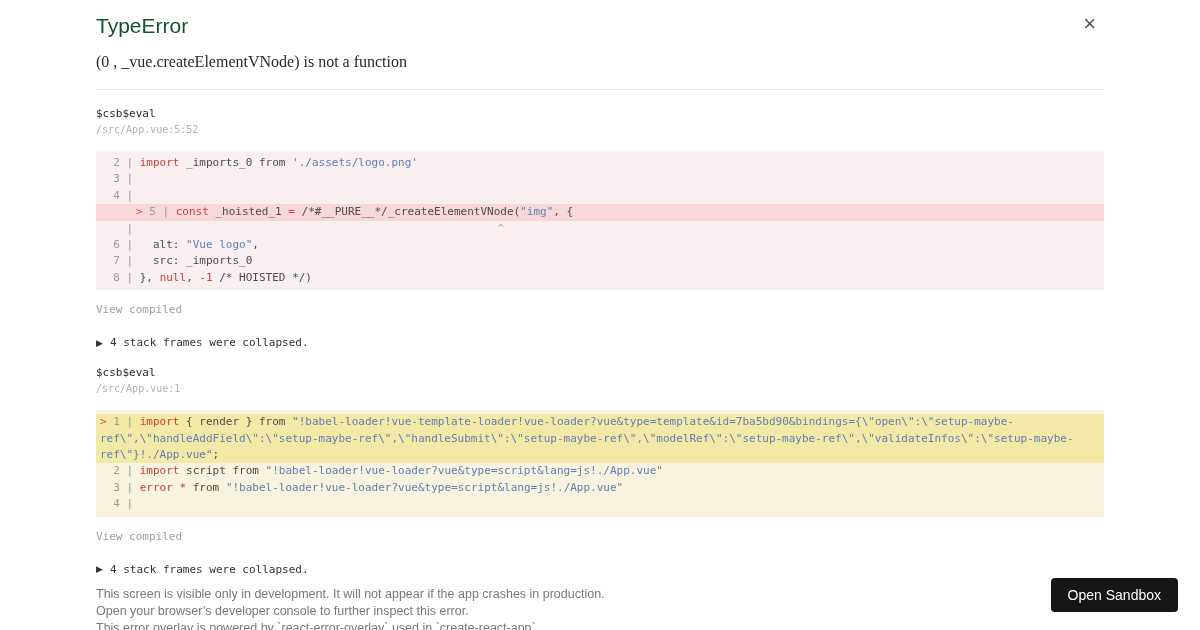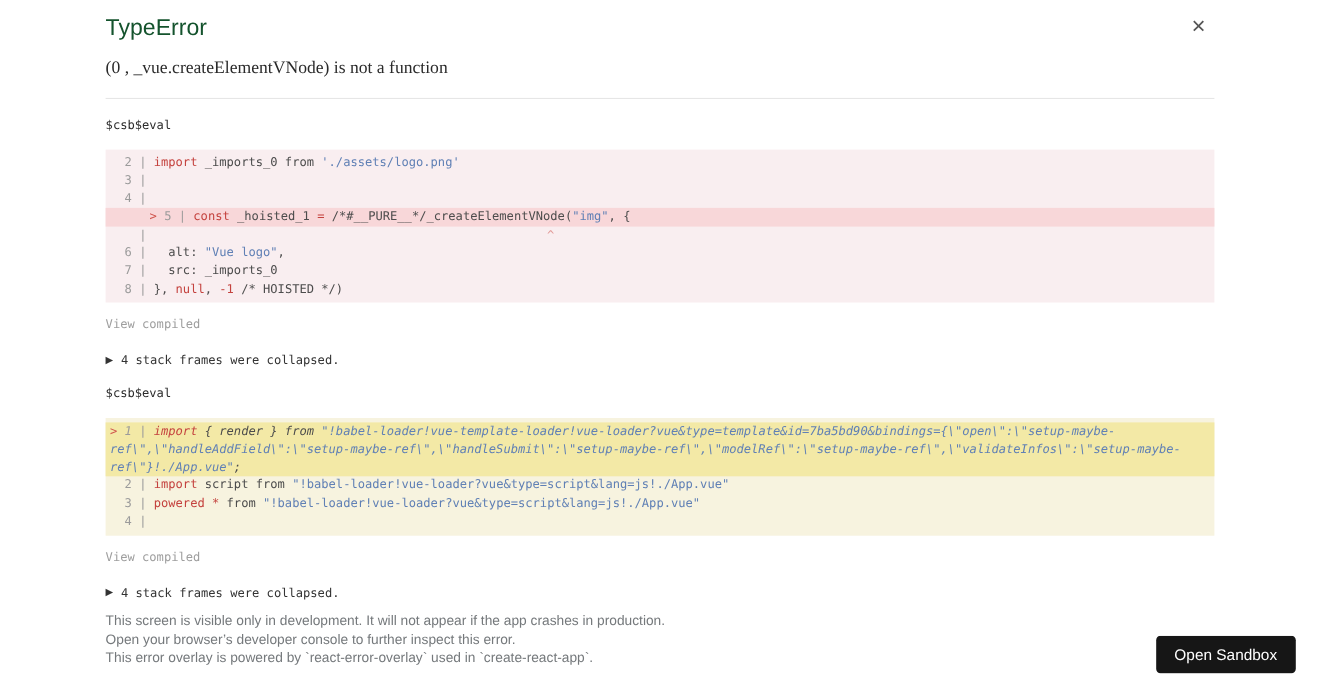--- a/index.html
+++ b/index.html
@@ -9,21 +9,21 @@
   .message{font-family:Liberation Serif, serif;font-size:16px;color:#2a2a2a;margin-top:15px;white-space:pre;}
   .divider{border:none;border-top:1px solid #e6e6e6;margin:18px 0 0 0;}
   .close-btn{position:absolute;top:13px;right:8px;font-size:22px;line-height:1;color:#565656;font-weight:300;cursor:pointer;}
   .fn{font-family:"DejaVu Sans Mono",monospace;font-size:11px;color:#2b2b2b;margin-top:17px;}
   .loc{font-family:"DejaVu Sans Mono",monospace;font-size:10px;color:#b3b1b1;margin-top:4px;}
   .codeblock{margin-top:16px;padding:4px 0;font-family:"DejaVu Sans Mono",monospace;font-size:11px;line-height:16.4px;}
   .codeblock.red{background:#f9eef0;}
   .codeblock.yellow{background:#f7f3df;}
   .code-line{white-space:pre-wrap;overflow-wrap:break-word;word-wrap:break-word;padding-left:4px;}
   .red .code-line.hl{background:#f8d7d9;padding-left:40px;}
-  .yellow .code-line.hl{background:#f3e9a6;font-style:italic;}
+  .yellow .code-line.hl{background:#f3e9a6;}
   .sg{color:#9b9b9b;}       
   .sk{color:#c4423e;}       
   .ss{color:#6080b5;}       
   .sd{color:#4c4c4c;}       
   .sm{color:#d0554e;}       
   .sx{color:#e29a97;}       
   .view-compiled{font-family:"DejaVu Sans Mono",monospace;font-size:11px;color:#9e9e9e;margin-top:13px;cursor:pointer;width:max-content;}
   .collapsed{margin-top:20px;font-family:"DejaVu Sans Mono",monospace;font-size:11px;color:#333333;cursor:pointer;display:flex;align-items:center;width:max-content;}
   .tri{font-family:"DejaVu Sans",sans-serif;font-size:9px;margin-right:7px;color:#333333;}
   .footer{margin-top:10px;font-size:12.5px;color:#75797c;line-height:17px;}
@@ -33,42 +33,44 @@
 <body>
 
 <div class="container">
   <div class="close-btn">×</div>
   <h1 class="title">TypeError</h1>
   <div class="message">(0 , _vue.createElementVNode) is not a function</div>
   <hr class="divider">
   <div id="frames">
       <div class="frame">
         <div class="fn">$csb$eval</div>
+        <div class="loc">/src/App.vue:5:52</div>
         <div class="codeblock red">
           <div class="code-line"><span class="sg">  2 | </span><span class="sk">import</span><span class="sd"> _imports_0 from </span><span class="ss">'./assets/logo.png'</span></div>
           <div class="code-line"><span class="sg">  3 |</span></div>
           <div class="code-line"><span class="sg">  4 |</span></div>
           <div class="code-line hl"><span class="sm">&gt; </span><span class="sg">5 | </span><span class="sk">const</span><span class="sd"> _hoisted_1 </span><span class="sk">=</span><span class="sd"> /*#__PURE__*/_createElementVNode(</span><span class="ss">"img"</span><span class="sd">, {</span></div>
           <div class="code-line"><span class="sg">    | </span><span class="sd">                                                      </span><span class="sx">^</span></div>
           <div class="code-line"><span class="sg">  6 | </span><span class="sd">  alt: </span><span class="ss">"Vue logo"</span><span class="sd">,</span></div>
           <div class="code-line"><span class="sg">  7 | </span><span class="sd">  src: _imports_0</span></div>
           <div class="code-line"><span class="sg">  8 | </span><span class="sd">}, </span><span class="sk">null</span><span class="sd">, </span><span class="sk">-1</span><span class="sd"> /* HOISTED */)</span></div>
         </div>
         <div class="view-compiled">View compiled</div>
         <div class="collapsed">
           <span class="tri">▶</span>
           <span>4 stack frames were collapsed.</span>
         </div>
       </div>
       <div class="frame">
         <div class="fn">$csb$eval</div>
+        <div class="loc">/src/App.vue:1</div>
         <div class="codeblock yellow">
           <div class="code-line hl"><span class="sm">&gt; </span><span class="sg">1 | </span><span class="sk">import</span><span class="sd"> { render } from </span><span class="ss">"!babel-loader!vue-template-loader!vue-loader?vue&amp;type=template&amp;id=7ba5bd90&amp;bindings={\"open\":\"setup-maybe-ref\",\"handleAddField\":\"setup-maybe-ref\",\"handleSubmit\":\"setup-maybe-ref\",\"modelRef\":\"setup-maybe-ref\",\"validateInfos\":\"setup-maybe-ref\"}!./App.vue"</span><span class="sd">;</span></div>
           <div class="code-line"><span class="sg">  2 | </span><span class="sk">import</span><span class="sd"> script from </span><span class="ss">"!babel-loader!vue-loader?vue&amp;type=script&amp;lang=js!./App.vue"</span></div>
-          <div class="code-line"><span class="sg">  3 | </span><span class="sk">powered</span><span class="sd"> </span><span class="sk">*</span><span class="sd"> from </span><span class="ss">"!babel-loader!vue-loader?vue&amp;type=script&amp;lang=js!./App.vue"</span></div>
+          <div class="code-line"><span class="sg">  3 | </span><span class="sk">error</span><span class="sd"> </span><span class="sk">*</span><span class="sd"> from </span><span class="ss">"!babel-loader!vue-loader?vue&amp;type=script&amp;lang=js!./App.vue"</span></div>
           <div class="code-line"><span class="sg">  4 |</span></div>
         </div>
         <div class="view-compiled">View compiled</div>
         <div class="collapsed">
           <span class="tri">▶</span>
           <span>4 stack frames were collapsed.</span>
         </div>
       </div>
     </div>
   <div class="footer" id="footer">

